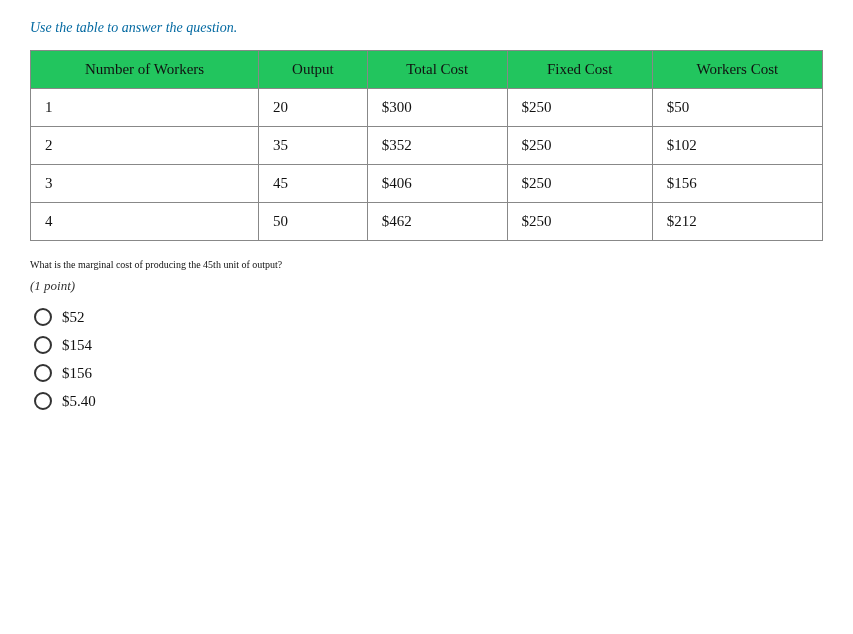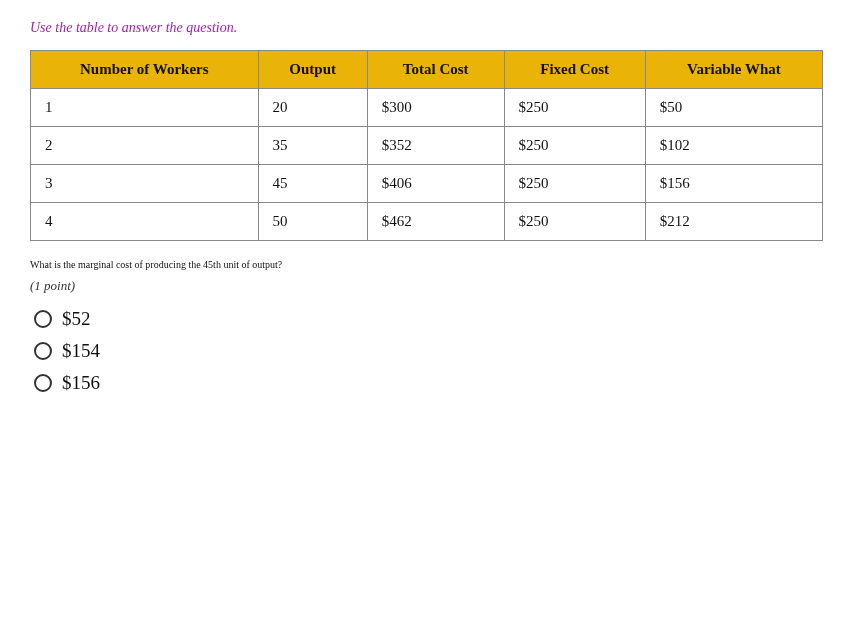--- a/index.html
+++ b/index.html
@@ -15,38 +15,38 @@
       color: #111;
       padding: 20px 30px;
       width: 853px;
       min-height: 634px;
     }
 
     .instruction {
       font-style: italic;
       font-size: 14px;
       margin-bottom: 14px;
-      color: #a21caf;
+      color: #0369a1;
     }
 
     table {
       border-collapse: collapse;
       width: 100%;
       margin-bottom: 18px;
     }
 
     th, td {
       border: 1px solid #888;
       padding: 10px 14px;
       font-size: 15px;
     }
 
     th {
-      font-weight: bold;
-      background: #eab308;
+      font-weight: normal;
+      background: #22c55e;
       vertical-align: middle;
     }
 
     th.workers-header {
       text-align: center;
     }
 
     td {
       background: #ffffff;
     }
@@ -68,21 +68,21 @@
       display: flex;
       flex-direction: column;
       gap: 10px;
       margin-left: 4px;
     }
 
     .option-item {
       display: flex;
       align-items: center;
       gap: 10px;
-      font-size: 19px;
+      font-size: 15px;
       cursor: pointer;
     }
 
     .radio-circle {
       width: 18px;
       height: 18px;
       border: 2px solid #333;
       border-radius: 50%;
       display: inline-block;
       flex-shrink: 0;
@@ -94,21 +94,21 @@
 
 <p class="instruction">Use the table to answer the question.</p>
 
 <table>
   <thead>
     <tr>
       <th class="workers-header">Number of Workers</th>
       <th>Output</th>
       <th>Total Cost</th>
       <th>Fixed Cost</th>
-      <th>Variable What</th>
+      <th>Workers Cost</th>
     </tr>
   </thead>
   <tbody id="table-body">
   <tr>
       <td>1</td>
       <td>20</td>
       <td>$300</td>
       <td>$250</td>
       <td>$50</td>
     </tr>
@@ -145,13 +145,17 @@
       <span>$52</span>
     </div>
     <div class="option-item">
       <span class="radio-circle"></span>
       <span>$154</span>
     </div>
     <div class="option-item">
       <span class="radio-circle"></span>
       <span>$156</span>
     </div>
+    <div class="option-item">
+      <span class="radio-circle"></span>
+      <span>$5.40</span>
+    </div>
   </div>
 
 </body></html>

